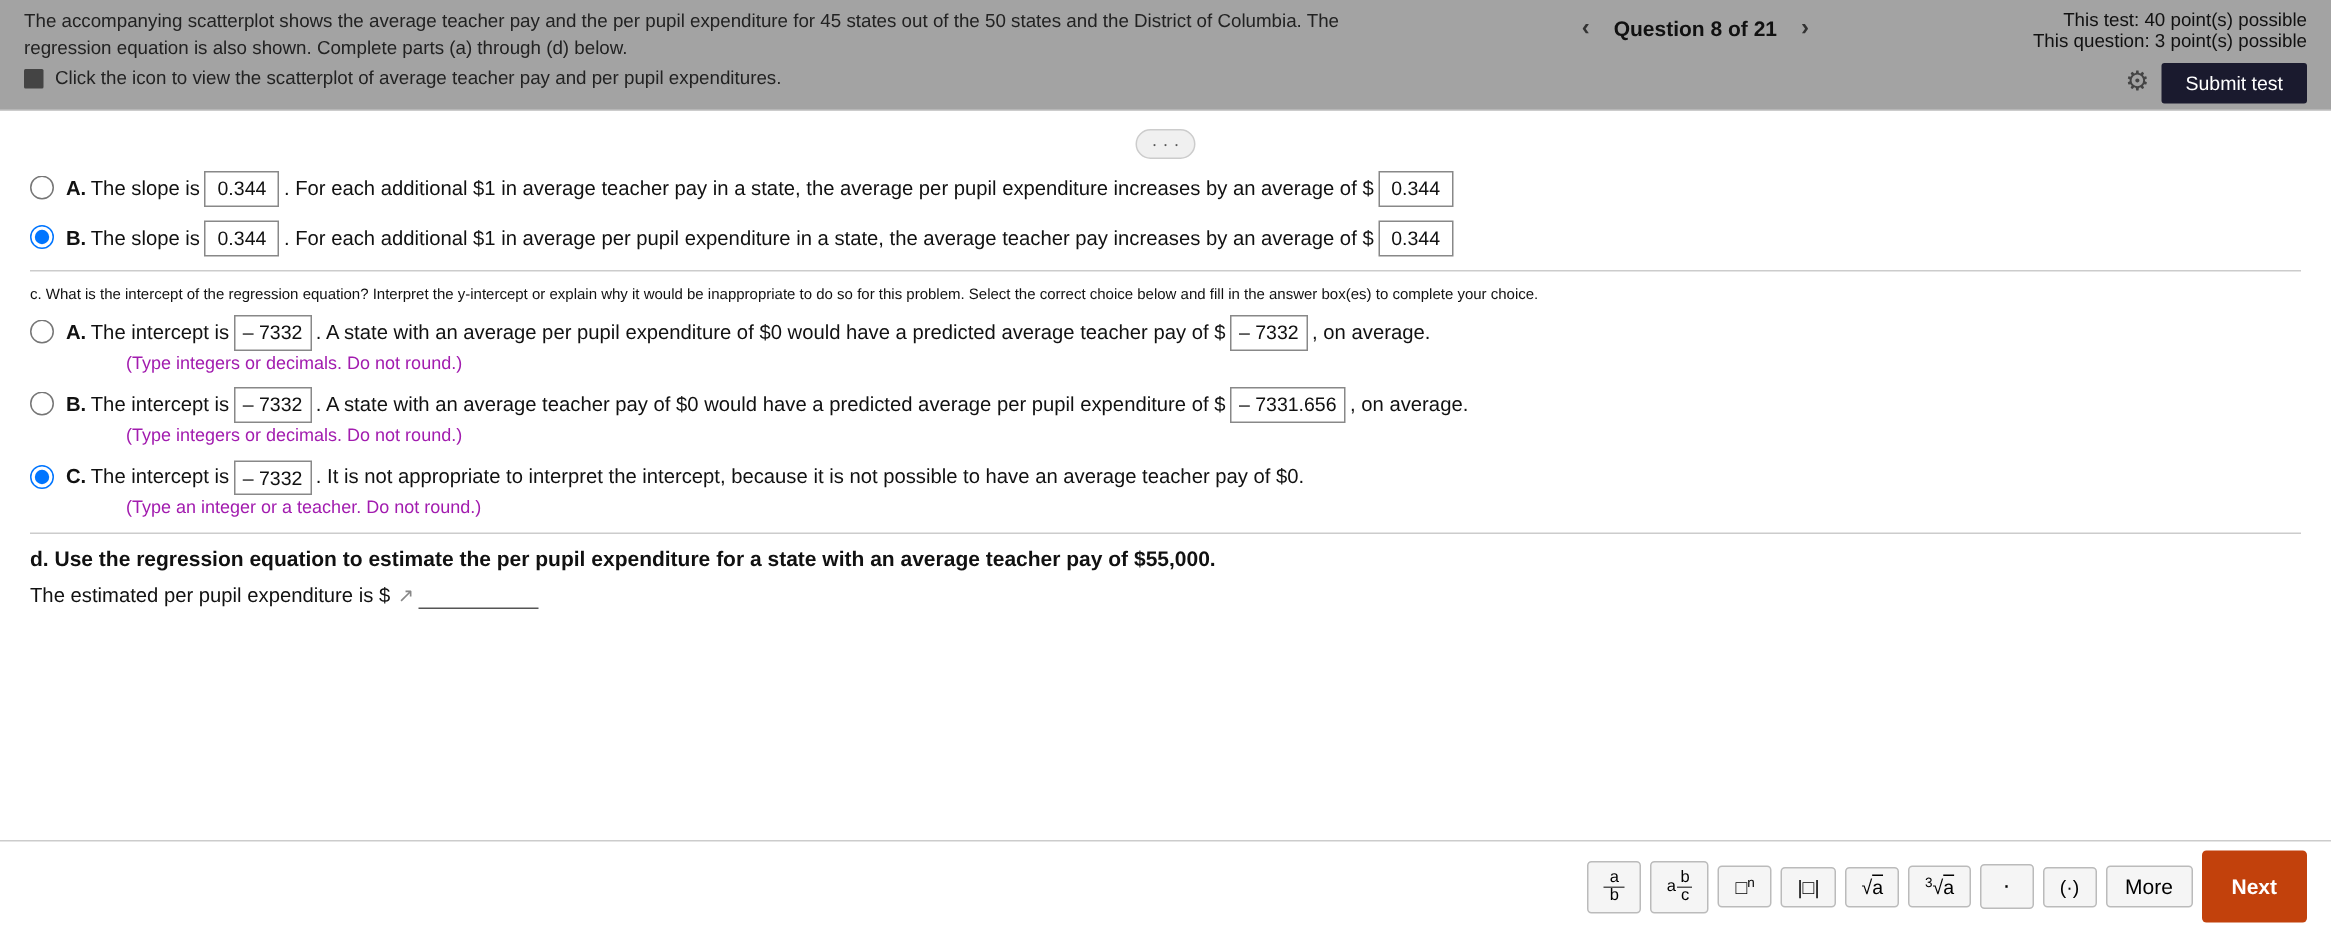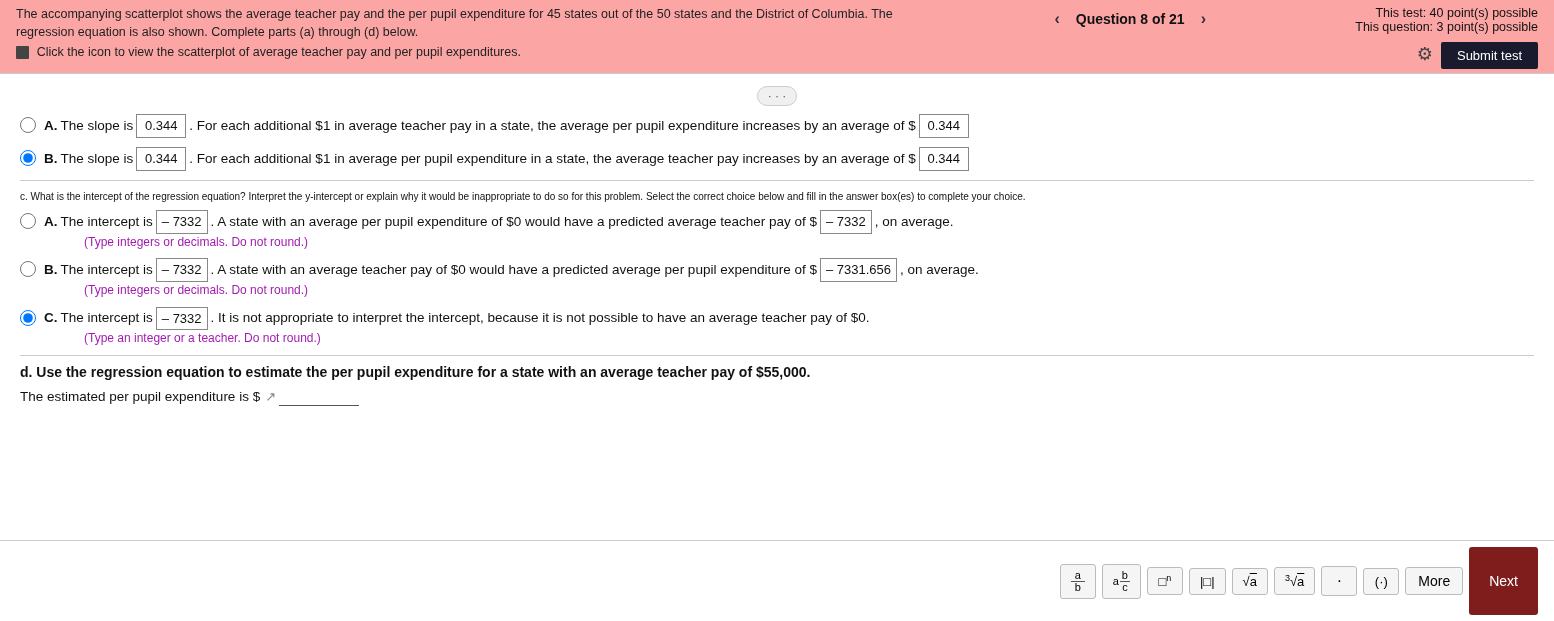--- a/index.html
+++ b/index.html
@@ -13,21 +13,21 @@
       overflow-x: hidden;
     }
 
     
     .header {
       display: flex;
       align-items: flex-start;
       justify-content: space-between;
       padding: 6px 16px 4px 16px;
       border-bottom: 1px solid #ccc;
-      background: #fca5a5;
+      background: #a3a3a3;
     }
     .header-left {
       max-width: 900px;
       font-size: 13px;
       line-height: 1.4;
       color: #222;
     }
     .header-center {
       display: flex;
       flex-direction: column;
@@ -156,28 +156,28 @@
     }
     .more-btn {
       background: #f5f5f5;
       border: 1px solid #bbb;
       border-radius: 3px;
       padding: 5px 12px;
       font-size: 14px;
       cursor: pointer;
     }
     .next-btn {
-      background: #7f1d1d;
+      background: #c2410c;
       color: #fff;
       border: none;
-      padding: 26px 20px;
+      padding: 16px 20px;
       font-size: 14px;
       cursor: pointer;
       border-radius: 3px;
-      font-weight: normal;
+      font-weight: bold;
     }
   </style>
 </head>
 <body>
 
 <div class="header">
   <div class="header-left">
     <div style="font-size:12.5px; line-height:1.4;">The accompanying scatterplot shows the average teacher pay and the per pupil expenditure for 45 states out of the 50 states and the District of Columbia. The regression equation is also shown. Complete parts (a) through (d) below.</div>
     <div style="margin-top:2px;">
       <span style="display:inline-block; width:13px; height:13px; background:#444; margin-right:4px; vertical-align:middle; border-radius:1px;"></span>

